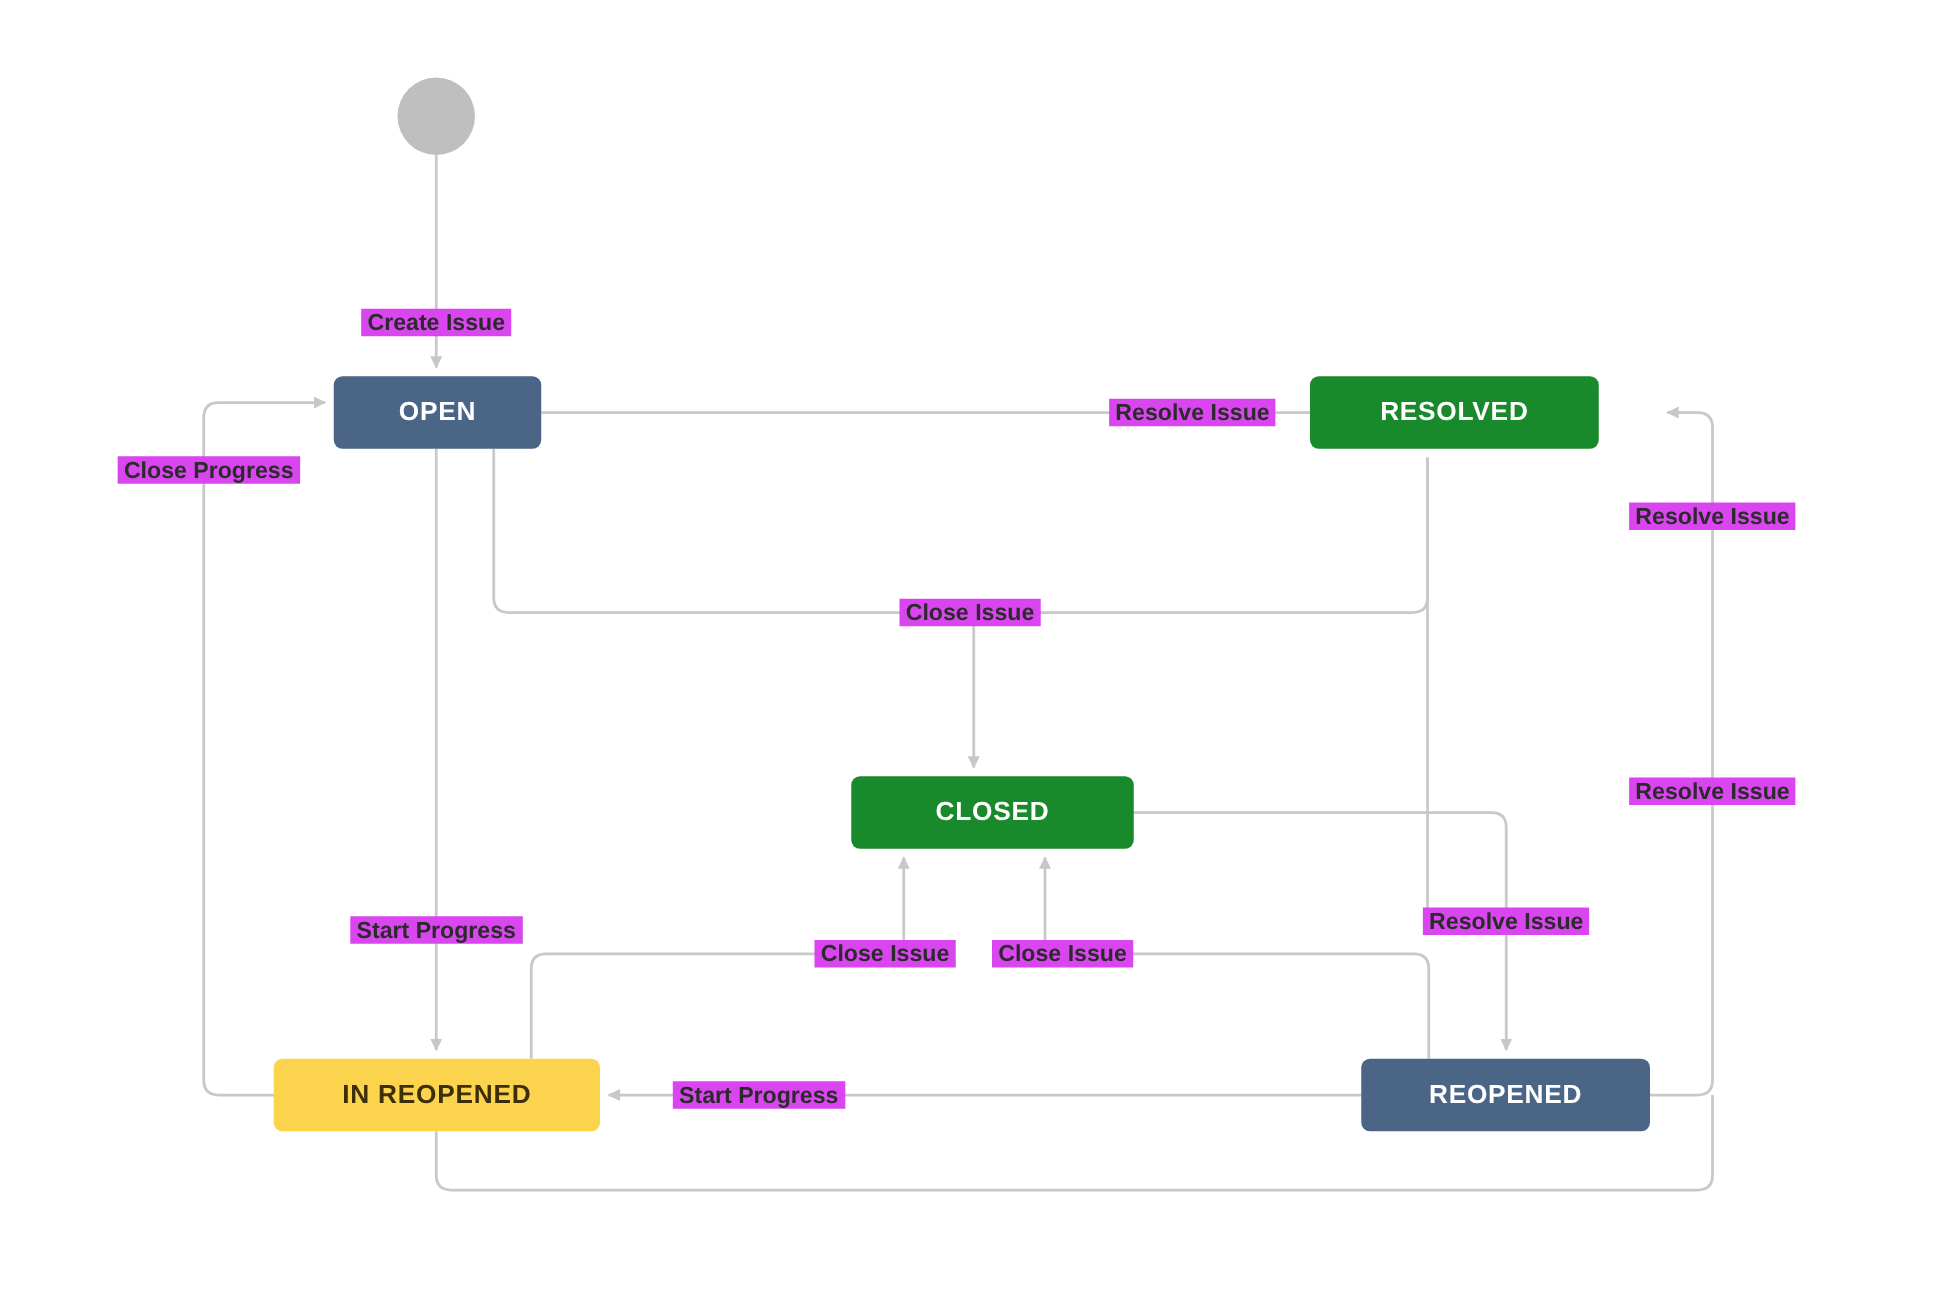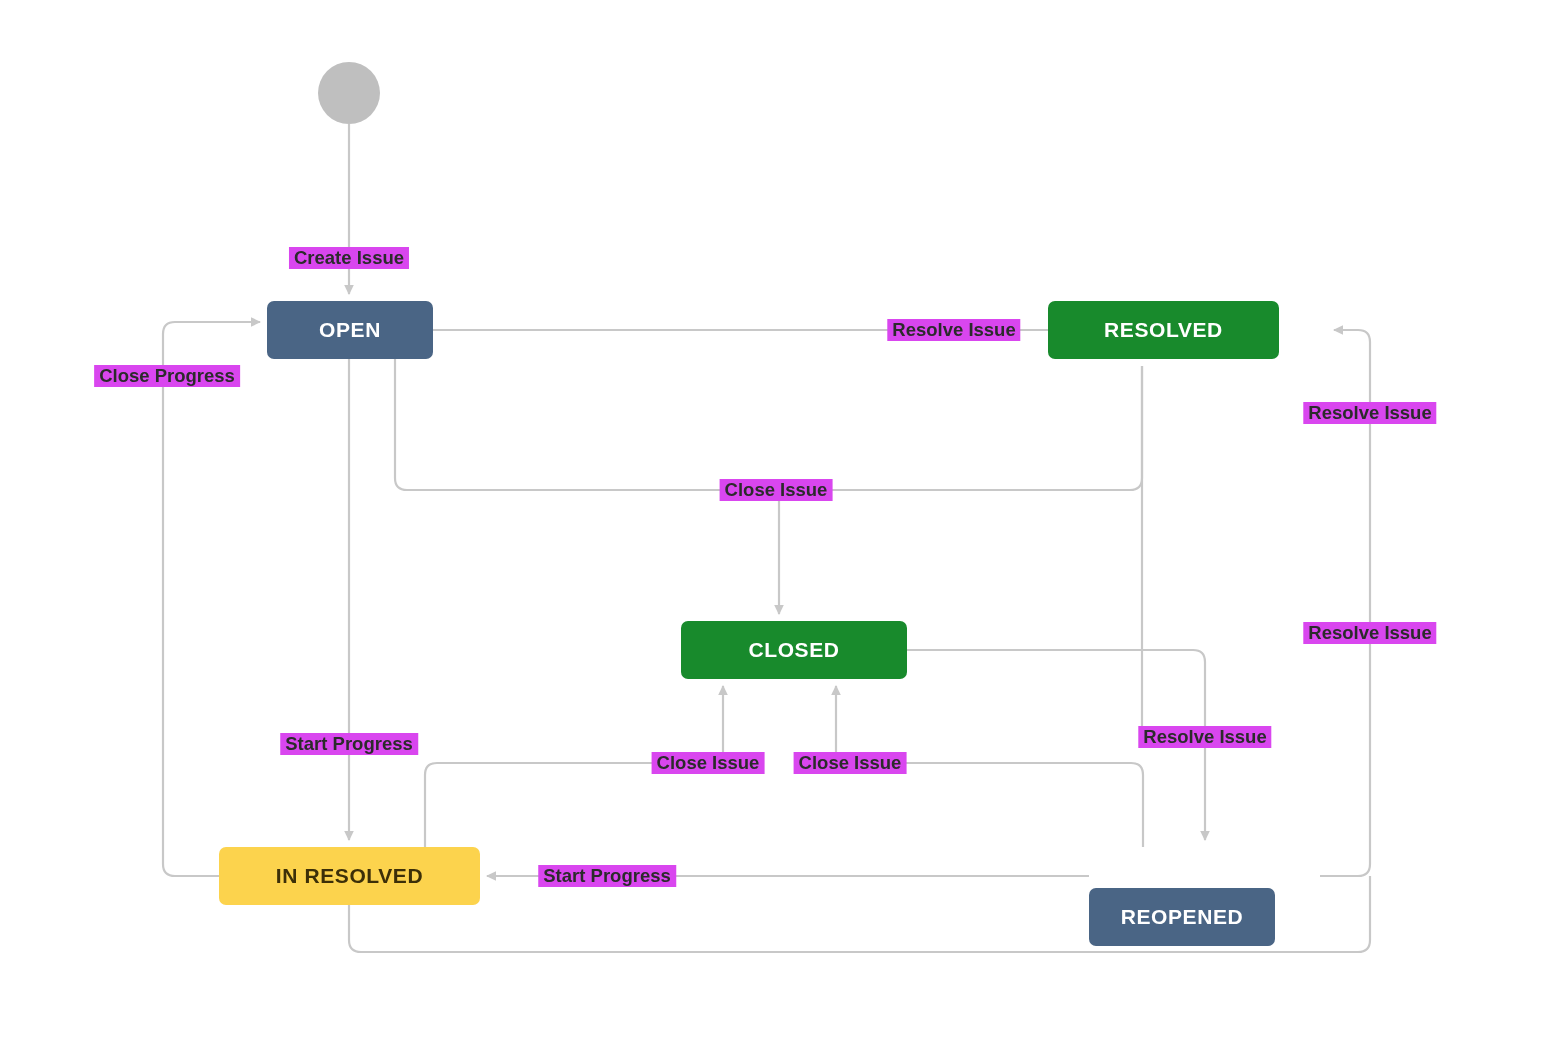--- a/index.html
+++ b/index.html
@@ -120,24 +120,24 @@
 
   <div class="node node-resolved" style="left:1048px; top:301px; width:231px; height:58px;">
     <span>RESOLVED</span>
   </div>
 
   <div class="node node-closed" style="left:681px; top:621px; width:226px; height:58px;">
     <span>CLOSED</span>
   </div>
 
   <div class="node node-inprogress" style="left:219px; top:847px; width:261px; height:58px;">
-    <span>IN RESOLVED</span>
+    <span>IN REOPENED</span>
   </div>
 
-  <div class="node node-reopened" style="left:1089px; top:888px; width:186px; height:58px;">
+  <div class="node node-reopened" style="left:1089px; top:847px; width:231px; height:58px;">
     <span>REOPENED</span>
   </div>
 
   <div class="edge-label el-center" style="left:349px; top:258px;">Create Issue</div>
 
   <div class="edge-label el-center" style="left:954px; top:330px;">Resolve Issue</div>
 
   <div class="edge-label el-center" style="left:776px; top:490px;">Close Issue</div>
 
   <div class="edge-label el-center" style="left:167px; top:376px;">Close Progress</div>

